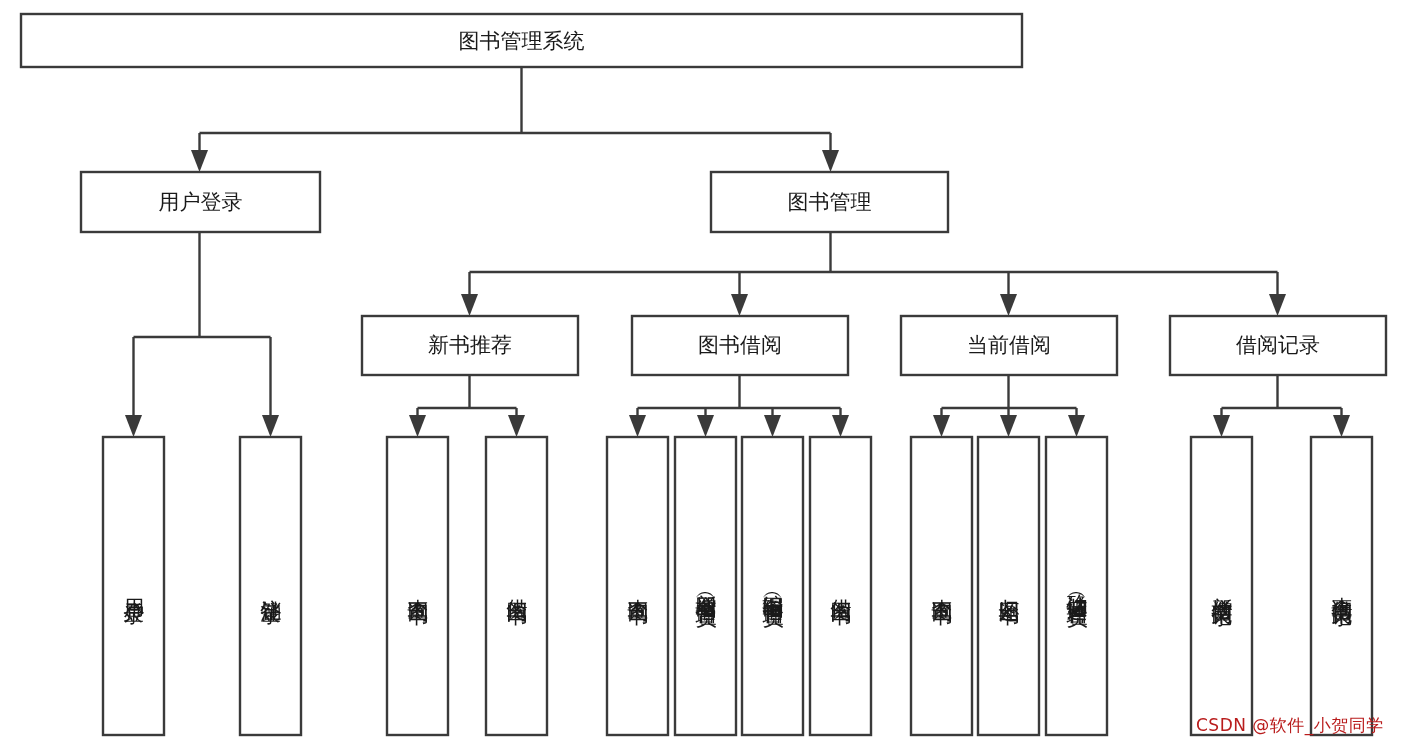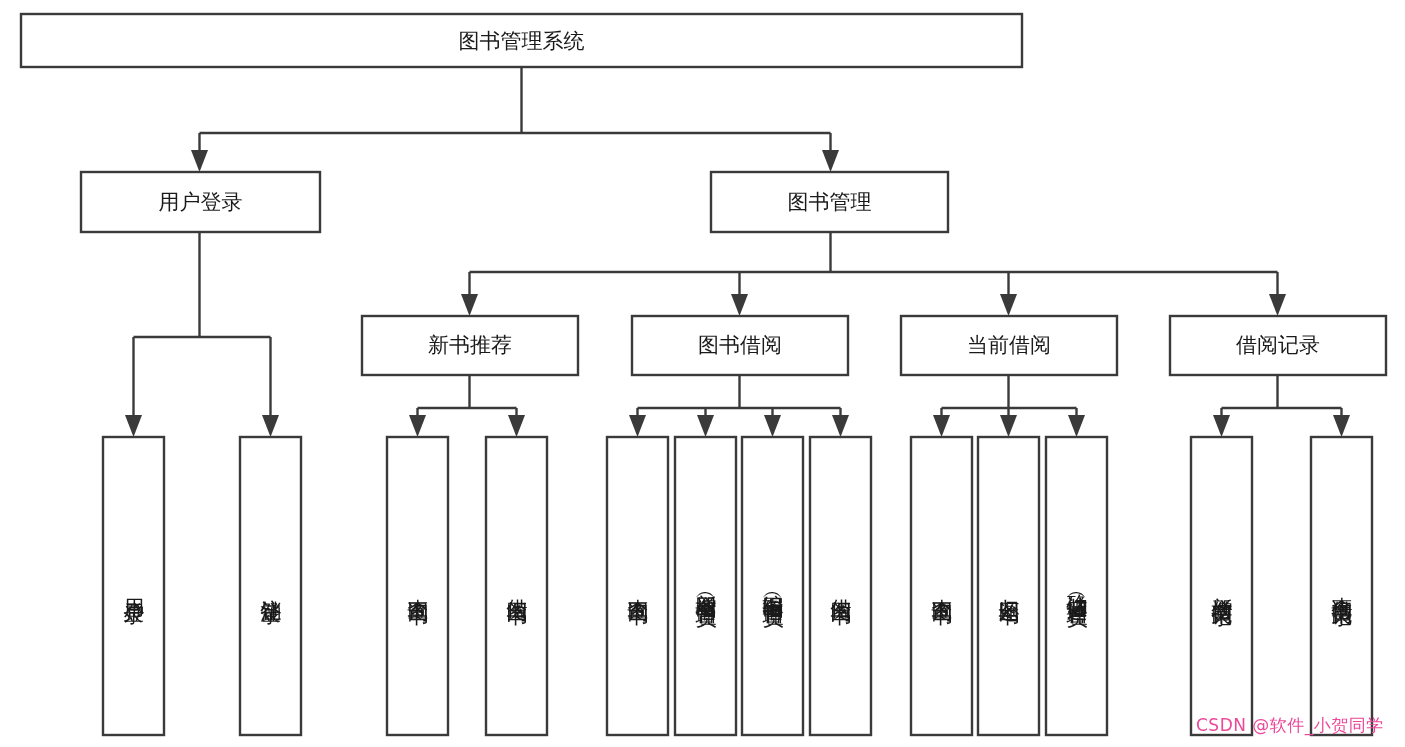--- a/index.html
+++ b/index.html
@@ -60,21 +60,21 @@
     color: #1a1a1a;
     letter-spacing: 2px;
     white-space: nowrap;
     pointer-events: none;
     user-select: none;
   }
   .watermark {
     position: absolute;
     font-family: "DejaVu Sans", "Liberation Sans", sans-serif;
     font-size: 17px;
-    color: #ec4899;
+    color: #b91c1c;
     white-space: nowrap;
     letter-spacing: 0.5px;
   }
 </style>
 </head>
 <body>
 
 <div id="diagram-root">
 
   <svg id="tree-svg" viewBox="0 0 1405 747">

